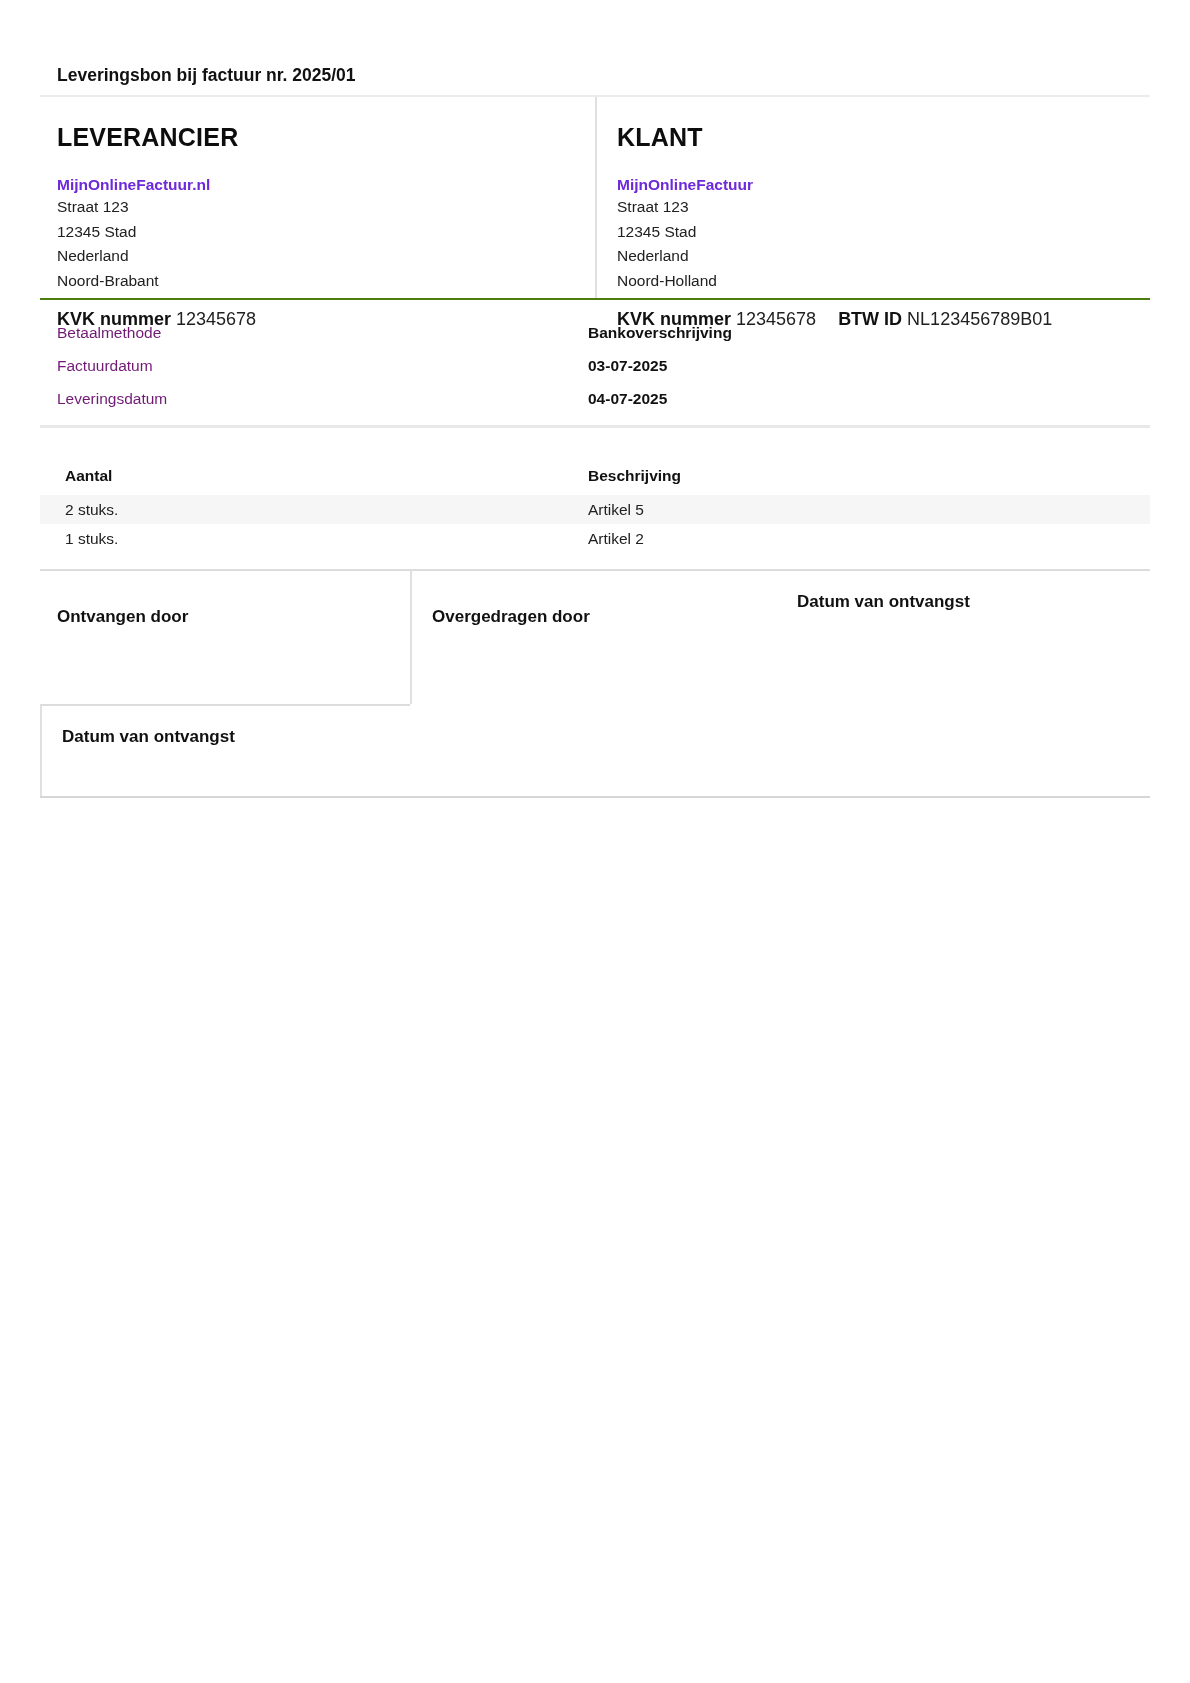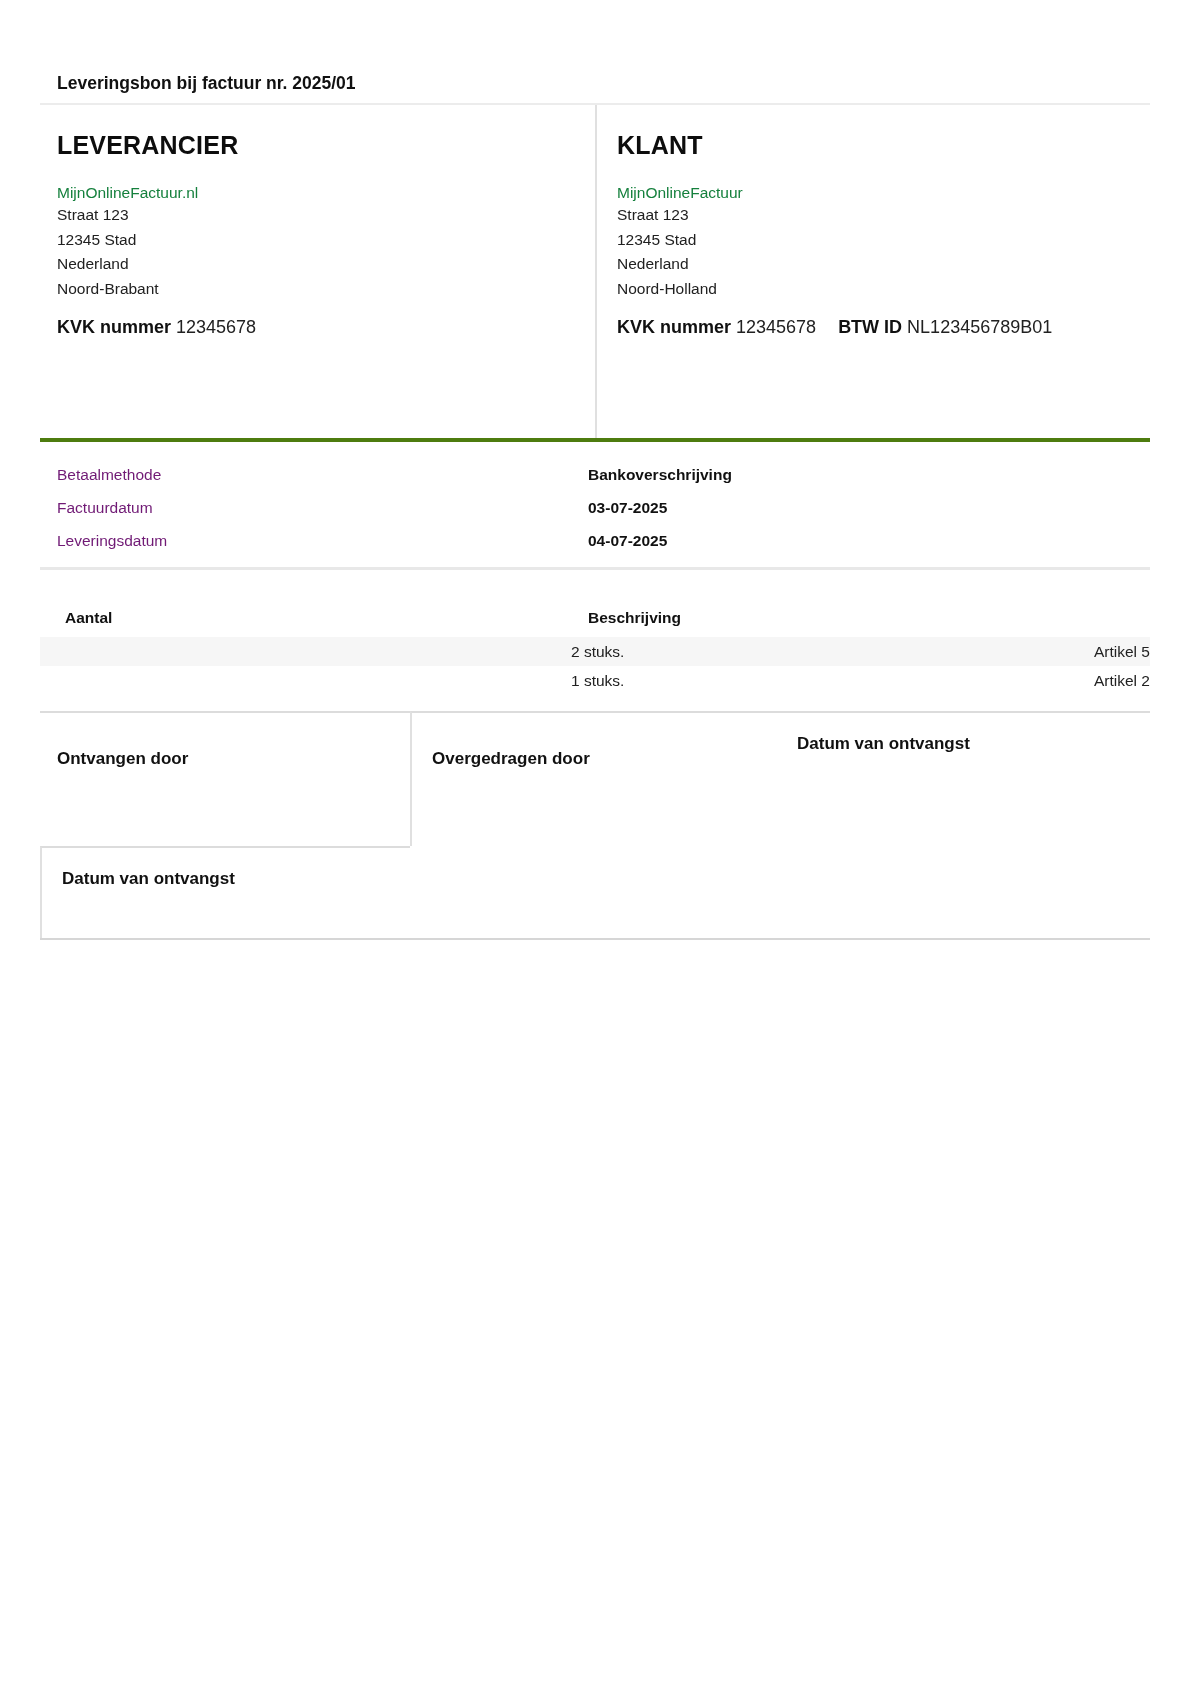--- a/index.html
+++ b/index.html
@@ -9,38 +9,38 @@
   }
   body {
     width: 1190px;
     height: 1683px;
     overflow: hidden;
     font-family: "Liberation Sans", sans-serif;
     color: #212121;
     -webkit-font-smoothing: antialiased;
   }
   .doc {
-    padding: 16px 40px;
+    padding: 8px 40px;
     box-sizing: border-box;
   }
   .title {
     margin: 0;
     padding: 57px 0 0 17px;
     font-size: 17.5px;
     line-height: 20px;
     font-weight: bold;
     color: #111111;
   }
   
   .addr-section {
     margin-top: 10px;
     display: flex;
     border-top: 2px solid #ececec;
-    border-bottom: 4px solid #4d7c0f;
-    height: 339px;
+    border-bottom: 2px solid #4d7c0f;
+    height: 205px;
     box-sizing: border-box;
   }
   .addr-col {
     width: 50%;
     box-sizing: border-box;
     padding: 12px 0 0 17px;
   }
   .addr-col.right {
     border-left: 2px solid #e0e0e0;
     padding-left: 20px;
@@ -51,22 +51,22 @@
     font-size: 25px;
     line-height: 28px;
     font-weight: bold;
     color: #0d0d0d;
     letter-spacing: 0.2px;
   }
   .company {
     margin: 24px 0 0 0;
     font-size: 15.5px;
     line-height: 20px;
-    font-weight: normal;
-    color: #15803d;
+    font-weight: bold;
+    color: #6d28d9;
   }
   .addr-line {
     margin: 0;
     font-size: 15.5px;
     line-height: 24.5px;
     color: #212121;
   }
   .addr-line.first {
     margin-top: 0;
   }
@@ -112,21 +112,20 @@
     line-height: 19px;
   }
   .tbl-header {
     padding: 22px 0 10px 25px;
     font-weight: bold;
     color: #111111;
   }
   .tbl-header .c1 { flex: 0 0 523px; }
   .tbl-item {
     padding: 5px 0 5px 25px;
-    justify-content: flex-end;
   }
   .tbl-item .c1 { flex: 0 0 523px; }
   .tbl-item.striped {
     background: #f6f6f6;
   }
   
   .sign-grid {
     margin-top: 16px;
     display: grid;
     grid-template-columns: 1fr 1fr 1fr;

